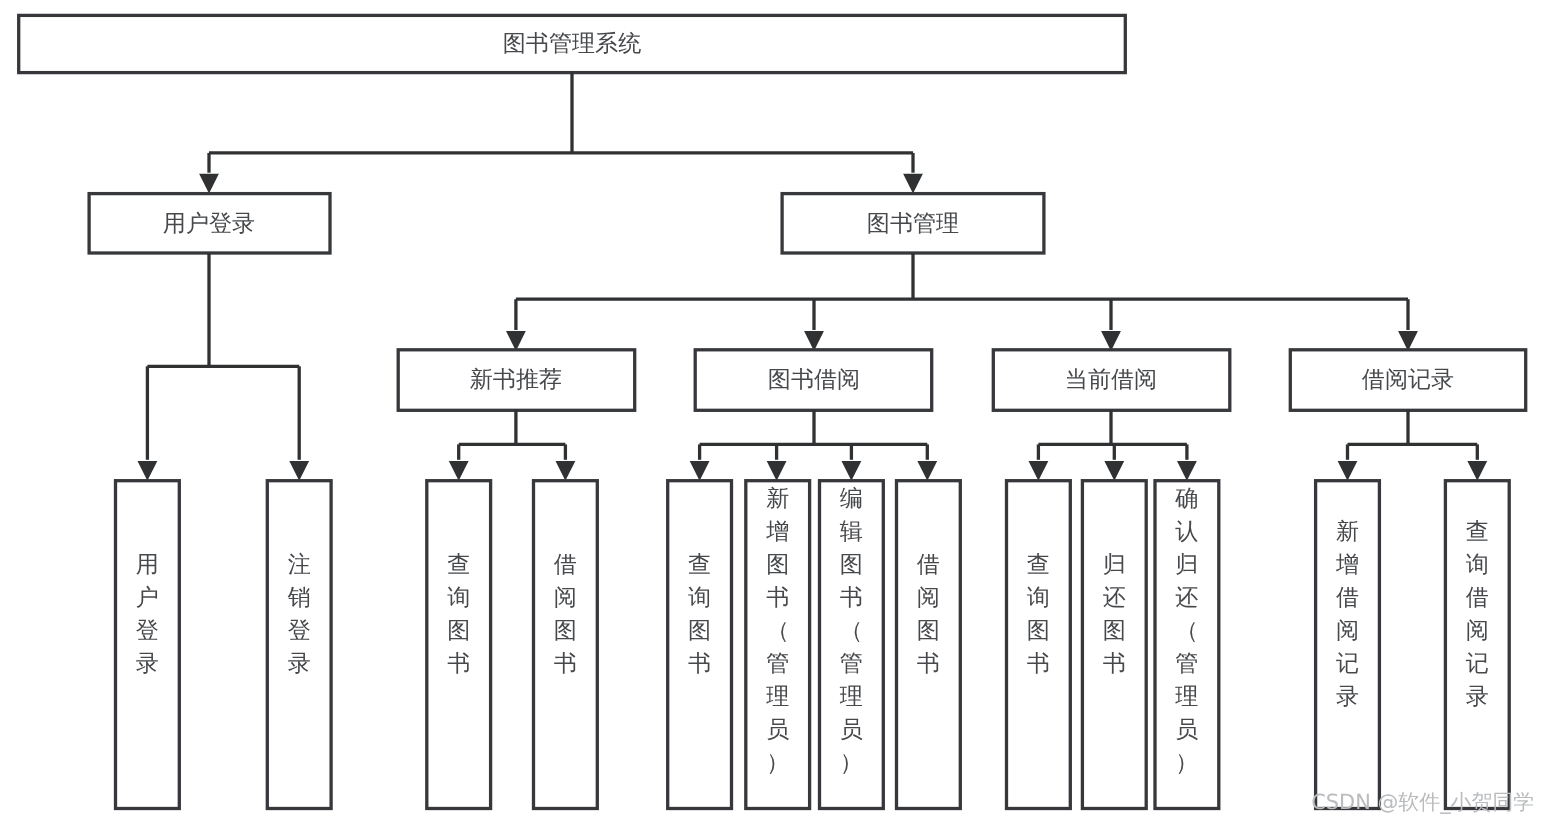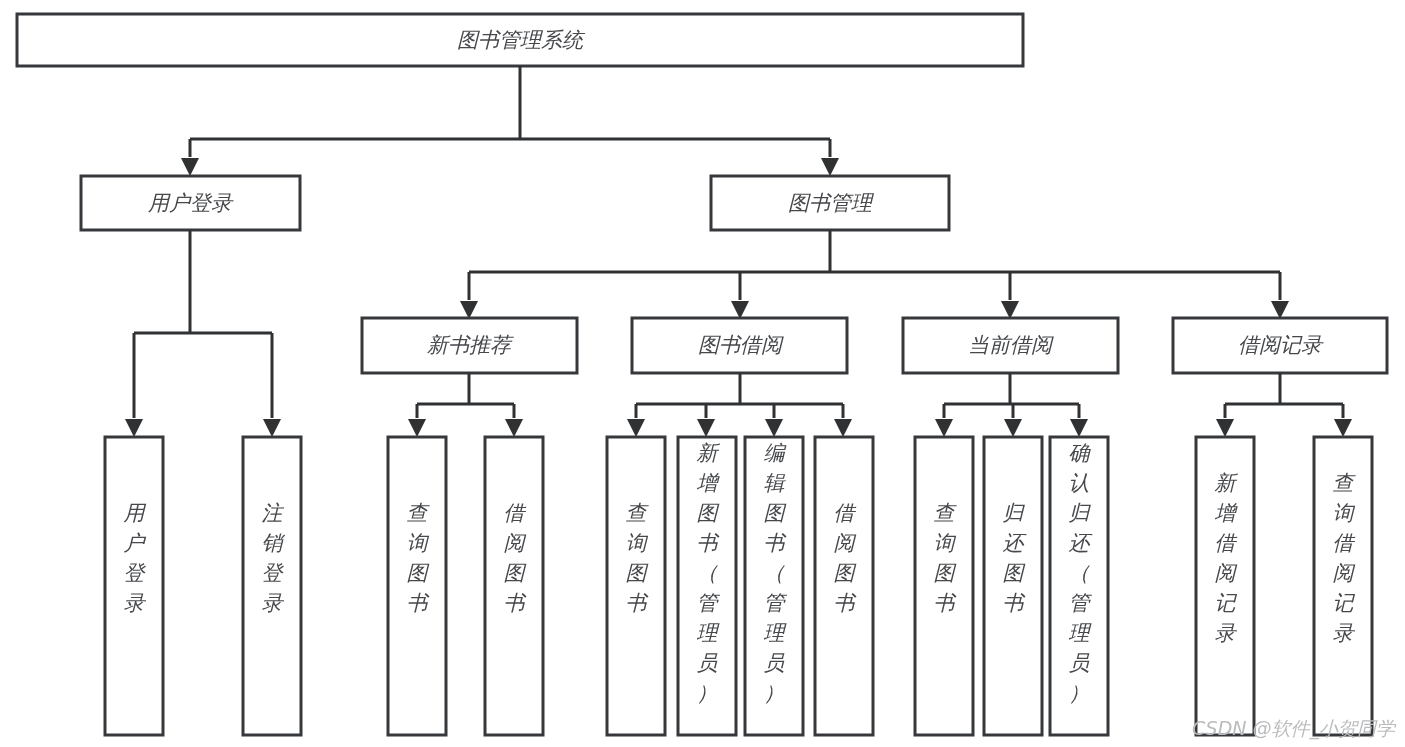--- a/index.html
+++ b/index.html
@@ -13,21 +13,20 @@
     font-family: "DejaVu Sans", "Liberation Sans", sans-serif;
     overflow: hidden;
     position: relative;
   }
   #diagram-root {
     position: absolute;
     left: 0;
     top: 0;
     width: 1405px;
     height: 747px;
-    font-style: italic;
   }
   svg.diagram {
     display: block;
     width: 1405px;
     height: 747px;
   }
   .node-box {
     fill: #ffffff;
     stroke: #36383b;
     stroke-width: 3;

